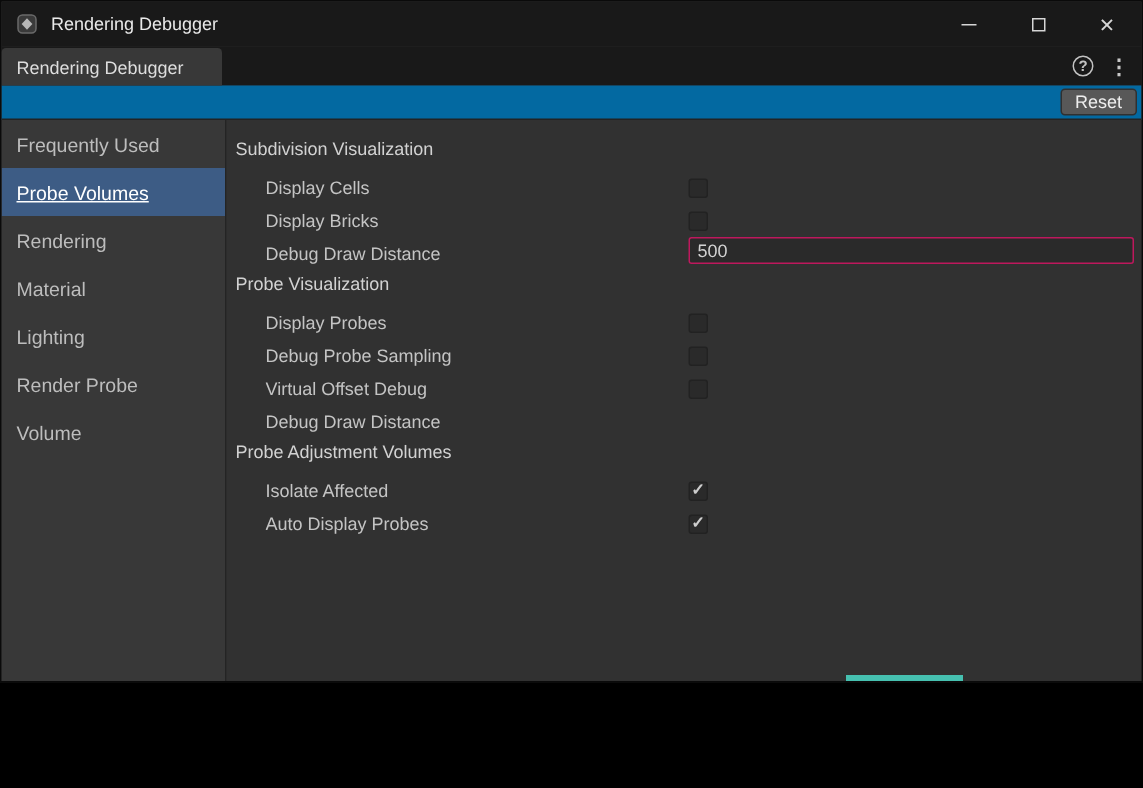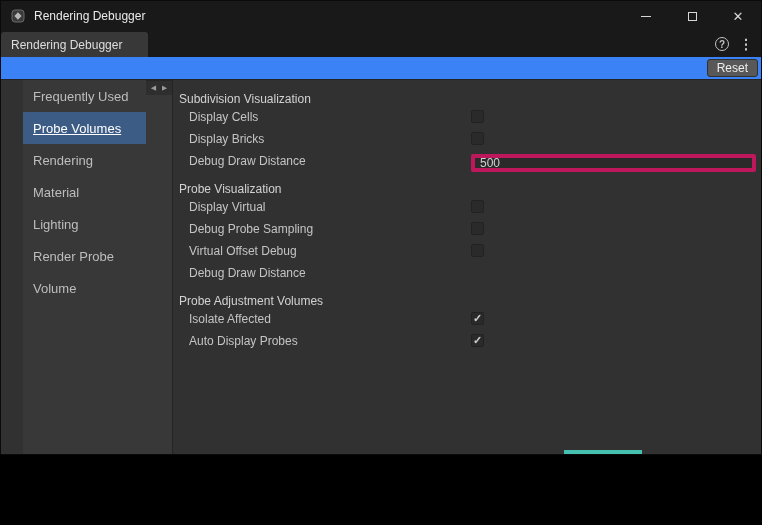--- a/index.html
+++ b/index.html
@@ -57,41 +57,40 @@
   }
   .help-icon {
     width:14px; height:14px; border:1px solid #c2c2c2; border-radius:50%;
     color:#c2c2c2; font-size:10px; font-weight:bold;
     display:inline-flex; align-items:center; justify-content:center;
   }
   .kebab-icon { color:#c8c8c8; font-size:14px; line-height:1; font-weight:bold; }
 
   
   .toolbar {
-    height:23px; background:#3b82f6;
+    height:23px; background:#0369a1;
     border-bottom:1px solid #232323;
     display:flex; align-items:center; justify-content:flex-end;
     padding-right:3px;
   }
   .reset-btn {
     background:#585858; color:#eee;
     border:1px solid #303030; border-radius:3px;
     font-family:"Liberation Sans", sans-serif;
     font-size:12px; height:18px; padding:0 9px; line-height:16px;
   }
 
   
   .main { display:flex; height:446px; }
 
   .sidebar {
     width:150px; background:#383838;
     border-right:1px solid #242424;
-    display:flex; 
+    display:flex; flex-direction:column;
     position:relative;
-    margin-left:22px;
   }
   .side-items { flex:1; overflow:hidden; }
   .side-item {
     height:32px; display:flex; align-items:center;
     padding-left:10px; font-size:13px; color:#bdbdbd;
     cursor:default;
   }
   .side-item.selected {
     background:var(--selection-blue, #3d5c85);
     color:#ffffff;
@@ -121,41 +120,41 @@
     flex:1; background:#313131;
     padding-top:8px; overflow:hidden;
   }
   .section-title {
     height:22px; display:flex; align-items:center;
     padding-left:6px;
     font-size:12px; font-weight:normal; color:#d2d2d2;
   }
   .section + .section .section-title { margin-top:2px; }
   .row {
-    height:22px; display:flex; align-items:flex-start;
-    padding-left:16px;
+    height:22px; display:flex; align-items:flex-end;
+    padding-left:26px;
   }
   .row-label {
     width:282px; font-size:12px; color:#c4c4c4;
     white-space:nowrap; overflow:hidden;
   }
   .row-control { flex:1; display:flex; align-items:center; margin-right:5px; }
   .checkbox {
     width:13px; height:13px;
     background:#2a2a2a; border:1px solid #222222; border-radius:2px;
     display:inline-flex; align-items:center; justify-content:center;
   }
   .checkbox.checked::after {
     content:"\2713";
     color:#cdcdcd; font-size:11px; line-height:1; font-weight:bold;
   }
   .text-field {
     flex:1; height:18px;
     background:#2a2a2a; color:#d2d2d2;
-    border:4px solid #be185d; border-radius:2px;
+    border:1px solid #be185d; border-radius:2px;
     font-family:"Liberation Sans", sans-serif;
     font-size:12px; padding:0 5px; outline:none;
   }
 
   .bottom-accent {
     position:absolute; left:563px; bottom:0;
     width:78px; height:4px;
     background:var(--teal-accent, #46c0b0);
   }
 </style>
@@ -254,21 +253,21 @@
           <span class="row-label">Debug Draw Distance</span>
           <span class="row-control">
               <input class="text-field" type="text" spellcheck="false" value="500" style="">
             </span>
         </div>
       </div>
 
       <div class="section">
         <div class="section-title">Probe Visualization</div>
         <div class="row">
-          <span class="row-label">Display Virtual</span>
+          <span class="row-label">Display Probes</span>
           <span class="row-control">
               <span class="checkbox"></span>
             </span>
         </div>
         <div class="row">
           <span class="row-label">Debug Probe Sampling</span>
           <span class="row-control">
               <span class="checkbox"></span>
             </span>
         </div>

